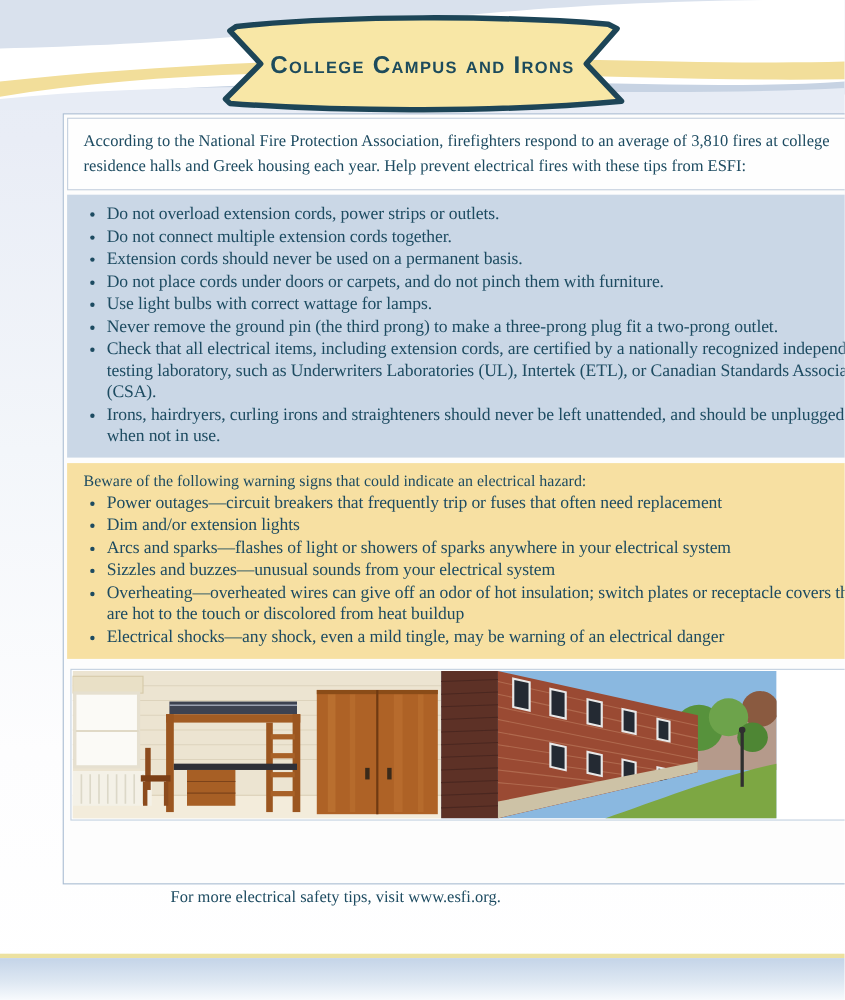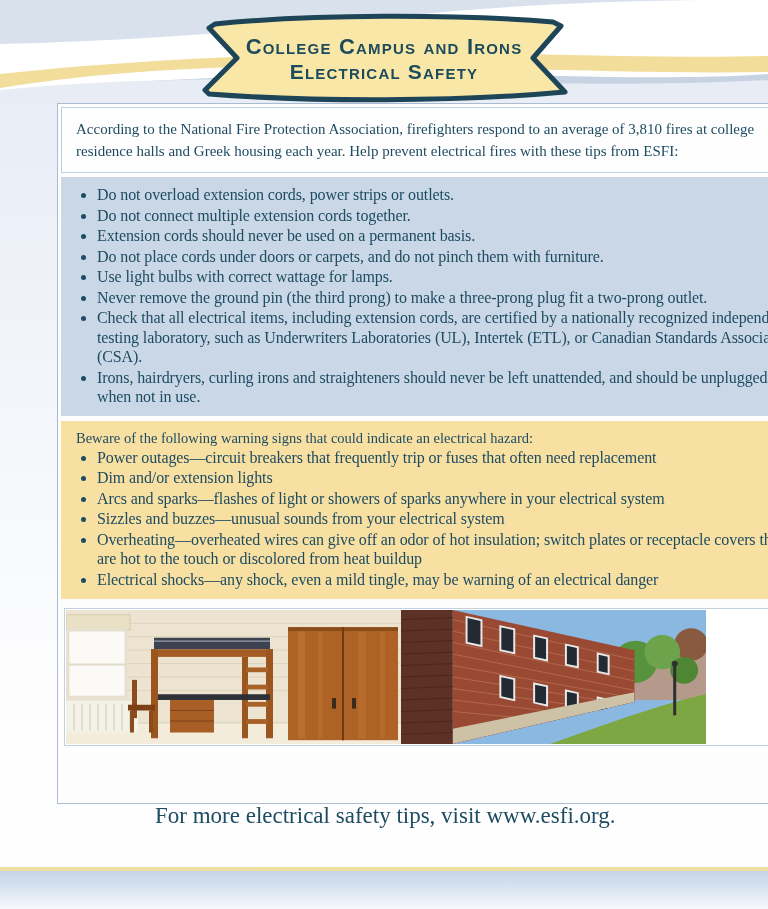--- a/index.html
+++ b/index.html
@@ -39,21 +39,21 @@
   .warnings-section{background:#f7e0a2;margin-top:5px;padding:7px 0 9px;}
   .warnings-lead{padding:0 10px 0 15px;font-size:14.5px;line-height:20px;}
   ul.bullets{margin:0;padding:0 8px 0 36px;list-style:disc outside;}
   ul.bullets li{font-size:16px;line-height:19.5px;margin:0 0 1px;letter-spacing:-0.1px;}
   .notice{margin:14px 0 0;padding-left:15px;font-size:15px;line-height:20px;}
   .photo-strip{
     margin:9px 3px 0;height:138px;display:flex;border:1px solid #c2d0df;background:#fff;
     box-sizing:border-box;padding:1px;
   }
   .photo-strip svg{display:block;height:134px;}
-  .footer-note{position:absolute;left:155px;top:805px;font-size:23px;line-height:22px;color:#1d4b61;}
+  .footer-note{position:absolute;left:155px;top:805px;font-size:15px;line-height:22px;color:#1d4b61;}
   .rule-yellow{position:absolute;left:0;top:867px;width:768px;height:4px;background:#ece1a0;}
   .bottom-band{position:absolute;left:0;top:871px;width:768px;height:38px;
     background:linear-gradient(180deg,#c4d4e8 0%,#dde7f2 55%,#f7fafd 100%);}
 </style>
 </head>
 <body>
 
 <div class="page">
 
   <svg class="top-waves" viewBox="0 0 768 100" preserveAspectRatio="none">
@@ -66,21 +66,20 @@
 
   <div class="banner-wrap">
     <svg viewBox="0 0 382 100">
       <path d="M22,16 C120,6 262,6 360,14
                L368,18 340,50 372,84
                C262,94 120,94 16,86
                L12,82 44,50 16,20 Z" fill="#f8e7a6" stroke="#1d4557" stroke-width="5" stroke-linejoin="round"></path>
     </svg>
     <div class="banner-text">
       <div class="l1">College Campus and Irons</div>
-      <div class="l2">Electrical Safety</div>
     </div>
   </div>
 
 
   <div class="content-box">
 
     <div class="intro-box">
       <span>According to the National Fire Protection Association, firefighters respond to an average of 3,810 fires at college residence halls and Greek housing each year. Help prevent electrical fires with these tips from ESFI:</span>
     </div>
 

